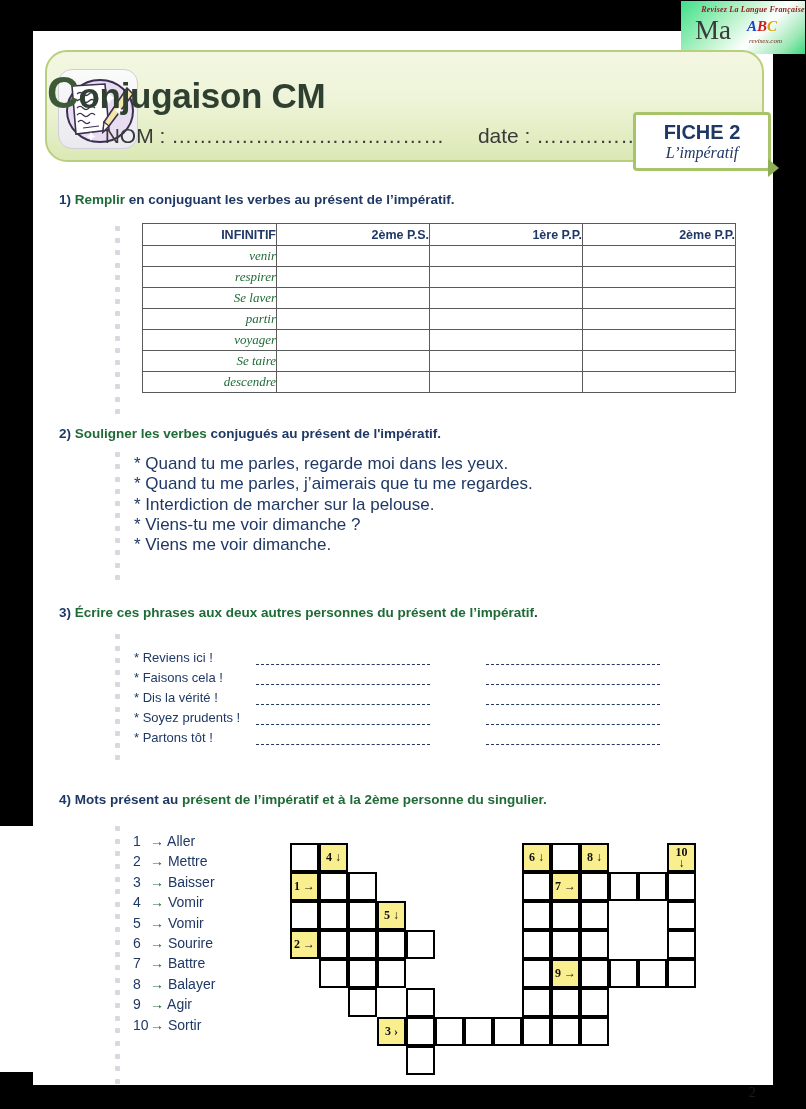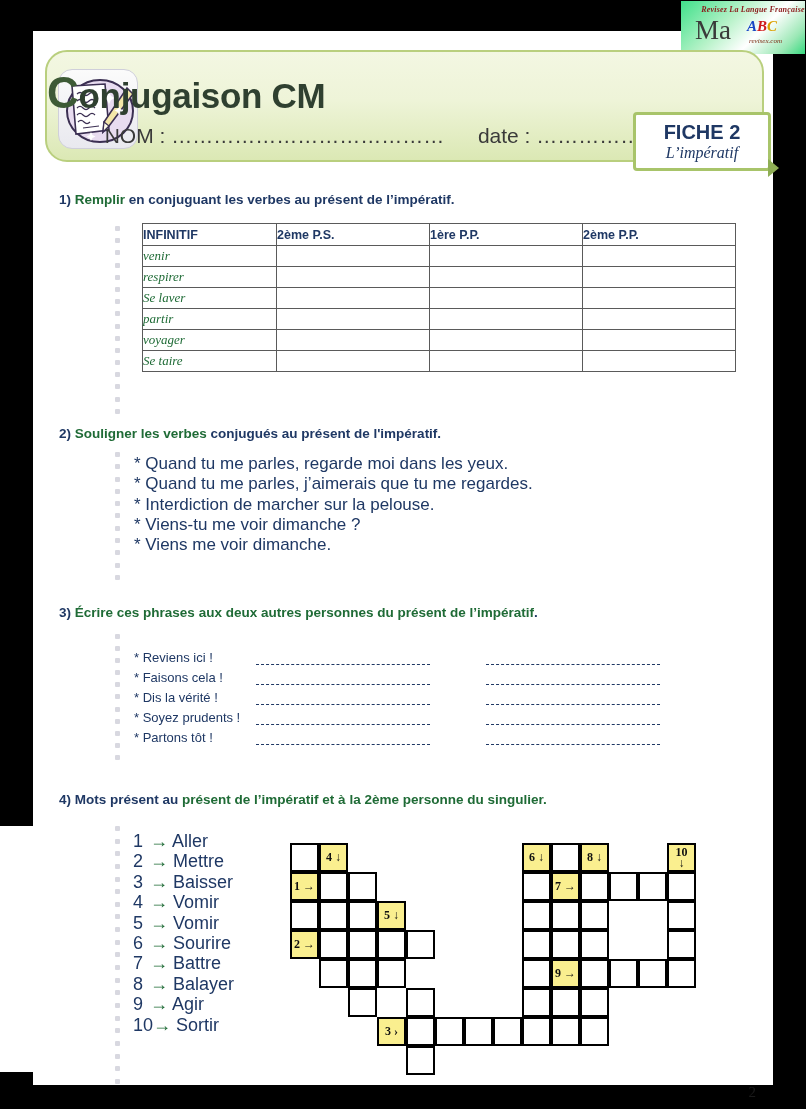--- a/index.html
+++ b/index.html
@@ -136,21 +136,21 @@
   
   table.conj {
     position:absolute; left:142px; top:223px;
     width:594px;
     border-collapse:collapse;
     font-family:"Liberation Sans", sans-serif;
   }
   table.conj th, table.conj td {
     border:1px solid #5a5a5a;
     height:21px;
-    text-align:left;
+    text-align:right;
     padding:0;
   }
   table.conj th {
     font-size:12.5px; font-weight:bold; color:#1f3864;
     height:22px;
   }
   table.conj td.verb {
     font-size:13px; font-style:italic; color:#1f6b36;
     font-family:"Liberation Serif", serif;
     width:134px;
@@ -178,21 +178,21 @@
     height:13px; margin-right:56px;
   }
   .ex3row .dash2 {
     width:174px; border-bottom:1px dashed #1f3864;
     height:13px;
   }
 
   
   .wordlist {
     position:absolute;
-    font-size:18px; color:#1f3864;
+    font-size:14px; color:#1f3864;
     font-family:"Liberation Sans", sans-serif;
     line-height:20.4px;
   }
   .wordlist .num { display:inline-block; min-width:17px; }
   .wordlist .arr { color:#1f6b36; font-weight:bold; }
 
   
   #grid { position:absolute; left:290px; top:843px; }
   .cw {
     position:absolute;
@@ -328,20 +328,26 @@
           <td class="blank"></td>
           <td class="blank"></td>
           <td class="blank"></td>
         </tr>
       <tr>
           <td class="verb">Se taire</td>
           <td class="blank"></td>
           <td class="blank"></td>
           <td class="blank"></td>
         </tr>
+      <tr>
+          <td class="verb">descendre</td>
+          <td class="blank"></td>
+          <td class="blank"></td>
+          <td class="blank"></td>
+        </tr>
     </tbody>
   </table>
 
   <div class="exbar" style="top:417px;">
     <span class="n">2)</span>&nbsp;<span class="g">Souligner les verbes</span>&nbsp;<span class="n">conjugués au présent de l'impératif.</span>
   </div>
   <div class="panel" style="left:122px; top:450px; width:642px; height:133px;"></div>
   <div class="spiral" style="left:113px; top:452px; height:128px;">
     <i></i>
       <i></i>

